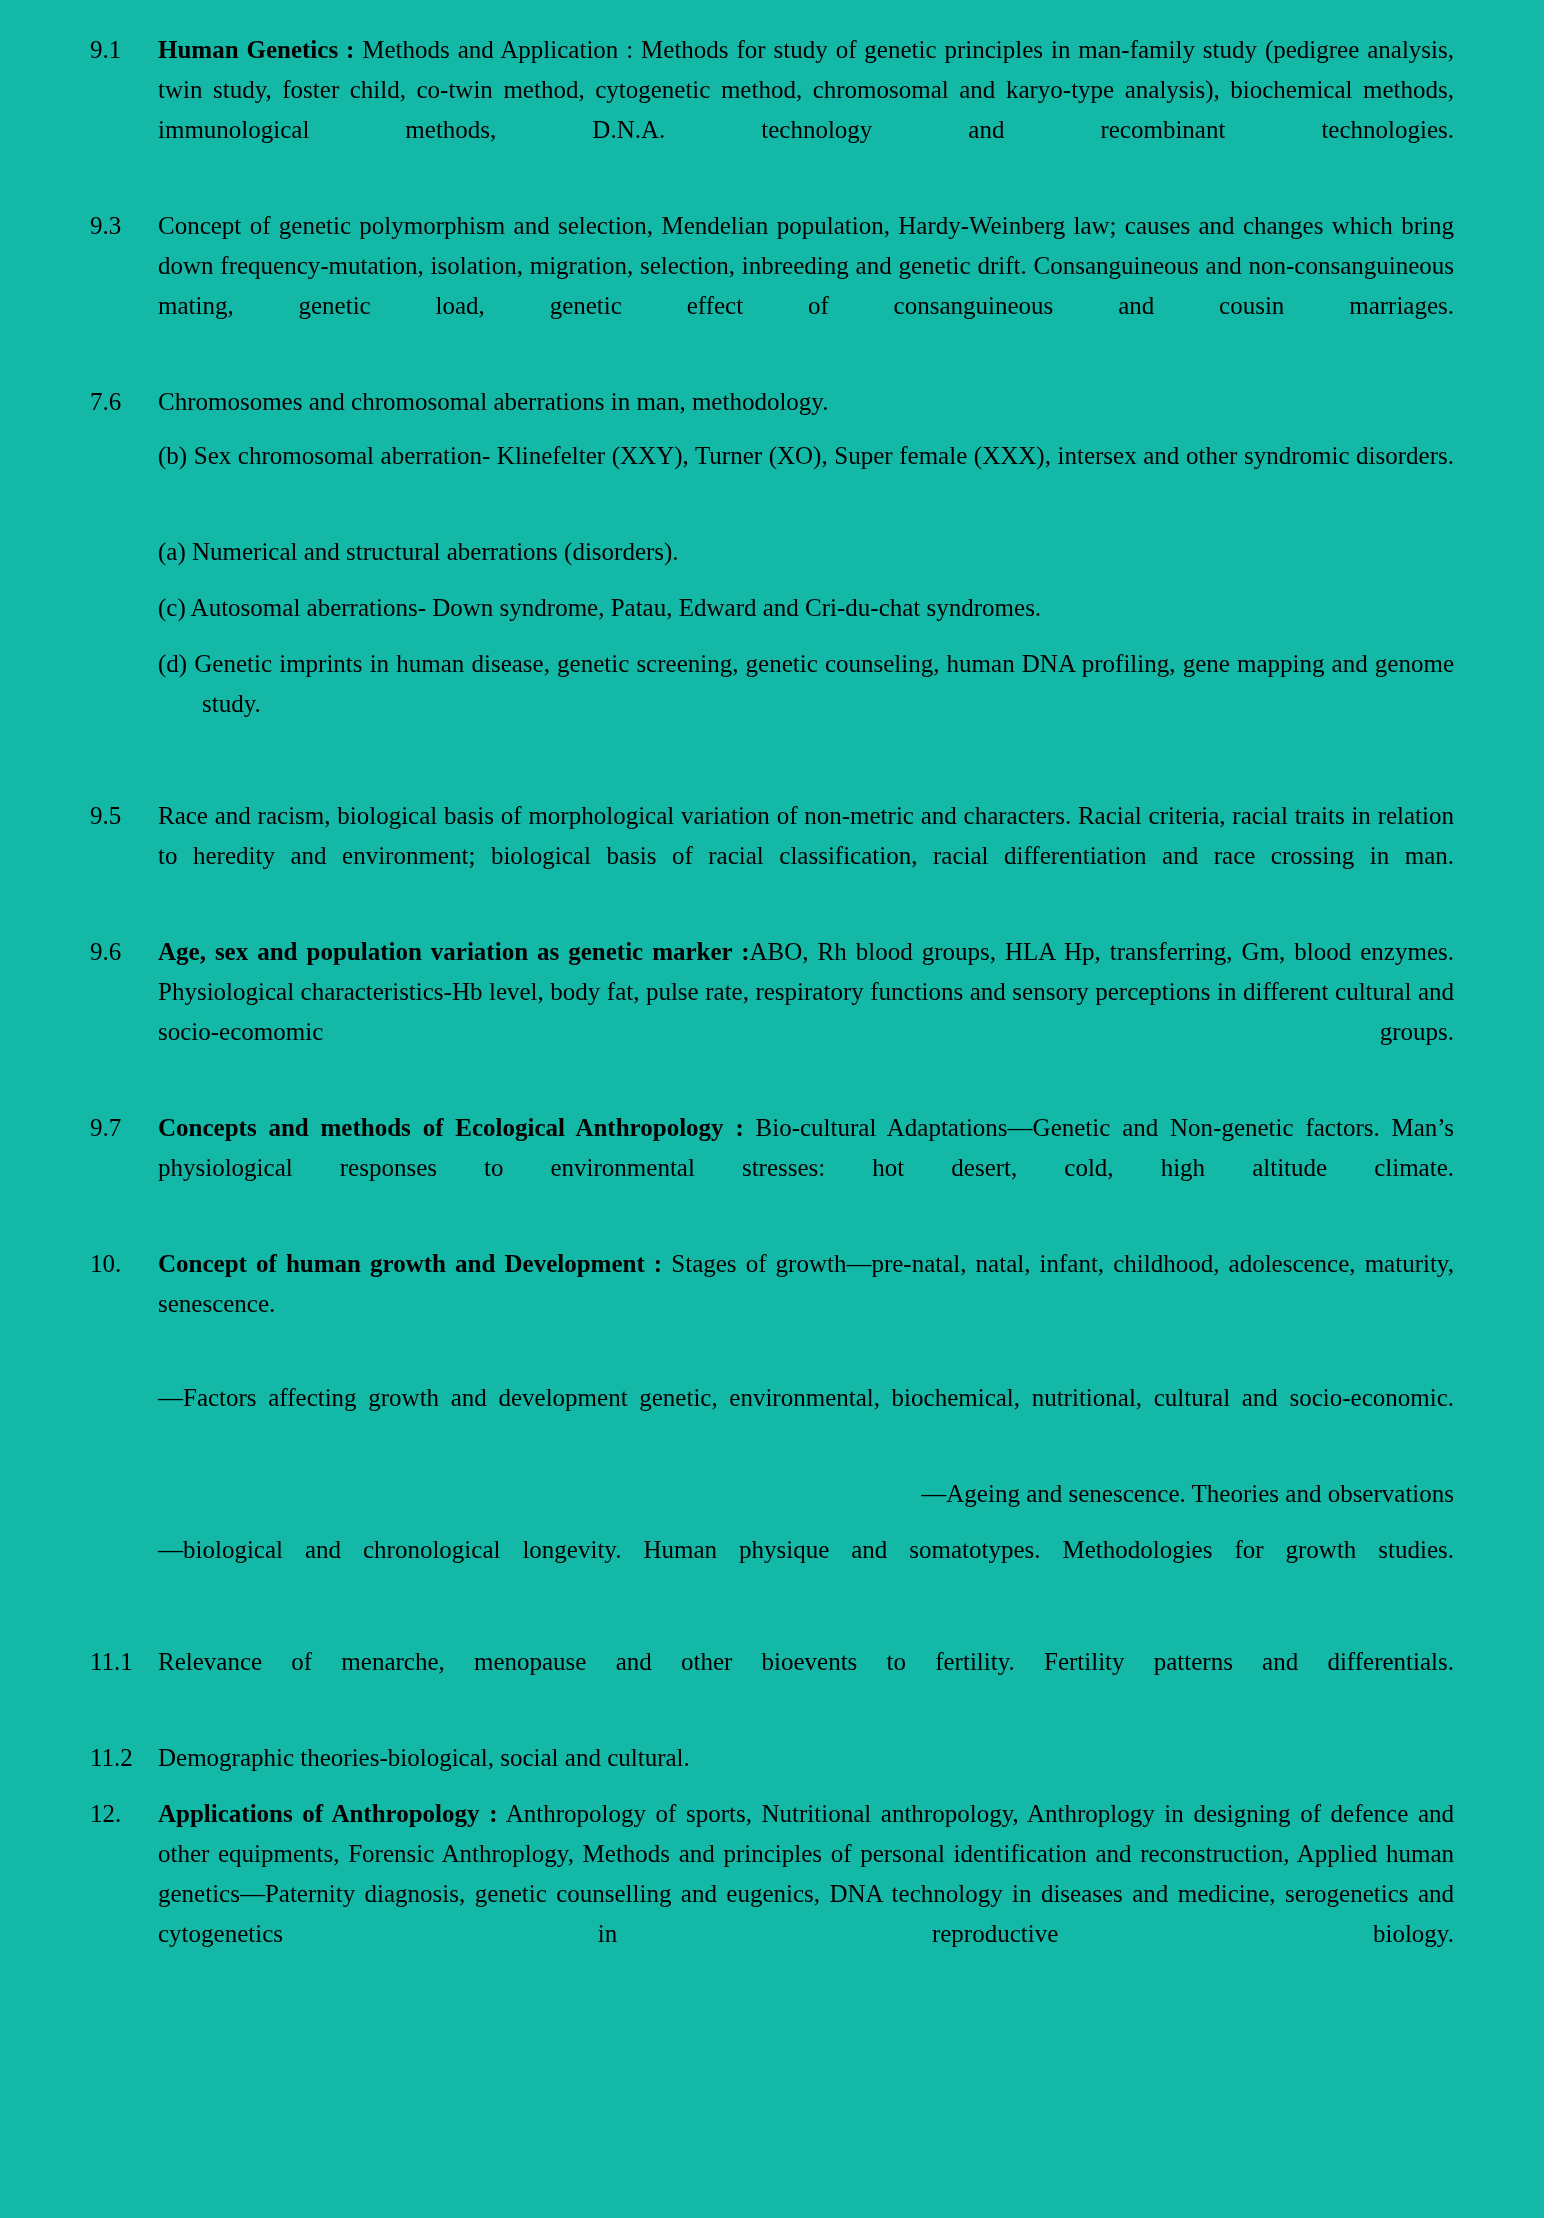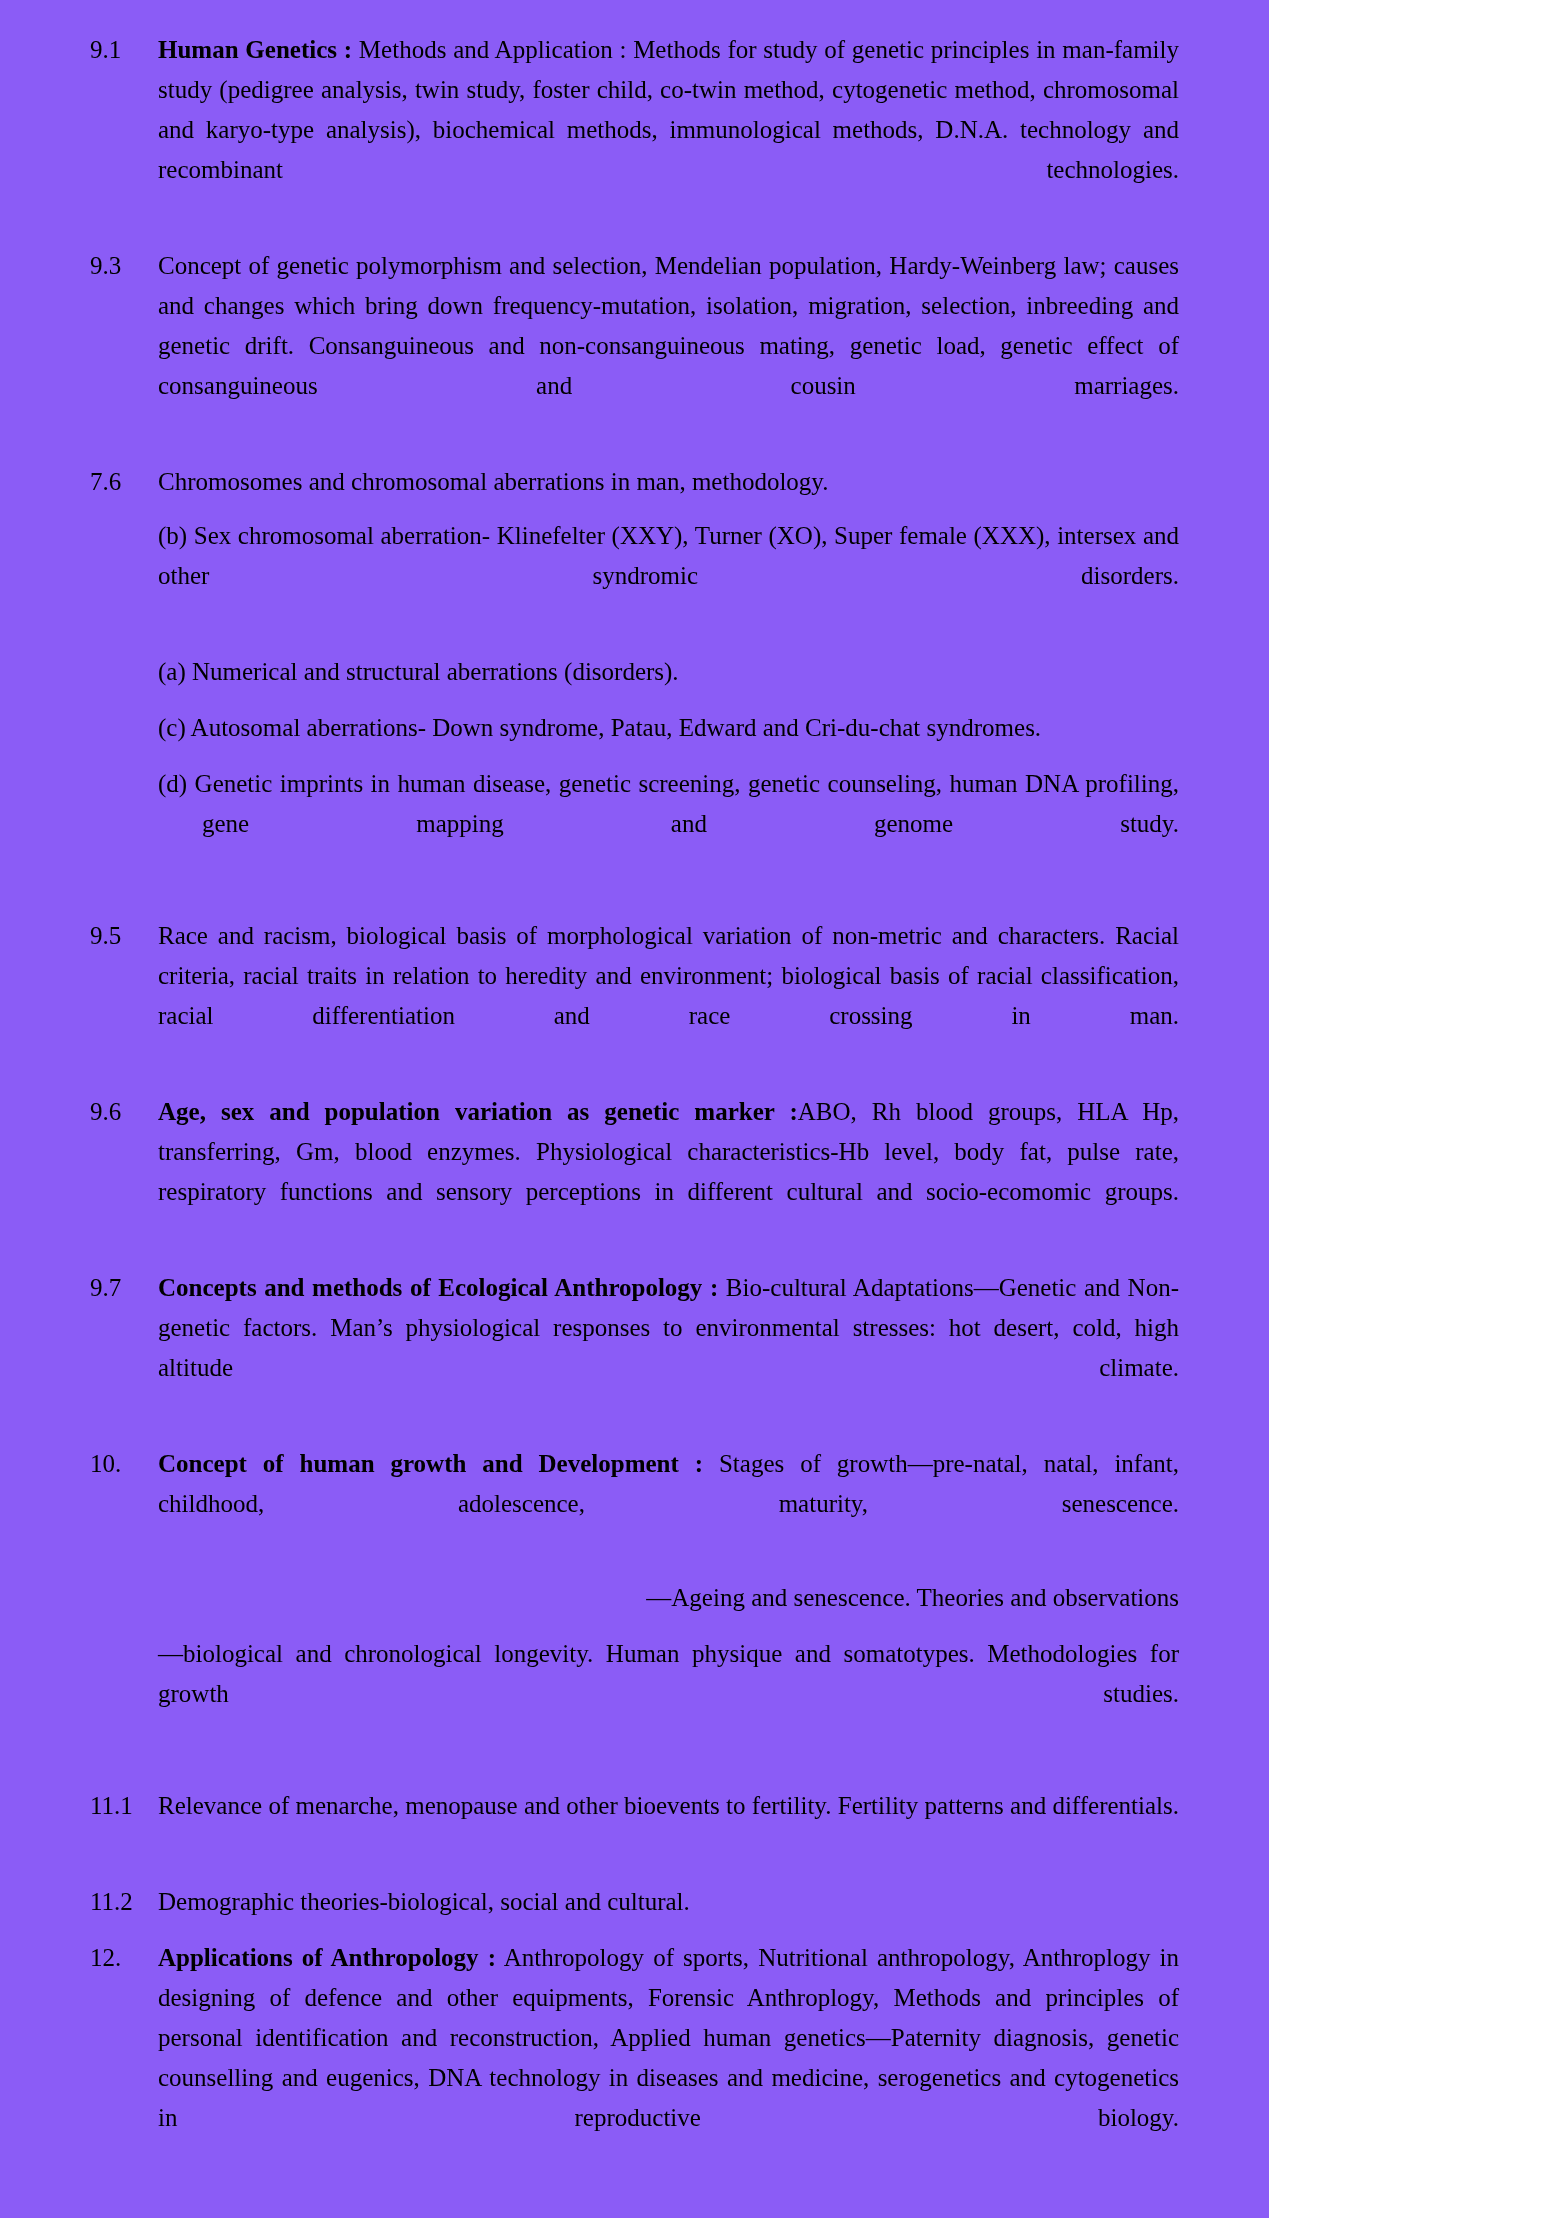--- a/index.html
+++ b/index.html
@@ -10,25 +10,25 @@
   body {
     width: 1568px;
     height: 2218px;
     font-family: "Liberation Serif", "DejaVu Serif", serif;
     color: #000000;
     -webkit-font-smoothing: antialiased;
   }
 
   .page {
     position: relative;
-    width: 1269px;
+    width: 1544px;
     height: 2218px;
     box-sizing: border-box;
     padding: 30px 90px 0 90px;
-    background: #8b5cf6;
+    background: #14b8a6;
   }
 
   
   .entry {
     display: flex;
     align-items: flex-start;
     margin-bottom: 16px;
   }
   .entry-num {
     flex: 0 0 68px;
@@ -141,20 +141,21 @@
     <div class="entry-num">9.7</div>
     <div class="entry-body"><b class="lead">Concepts and methods of Ecological Anthropology :</b><span> Bio-cultural Adaptations—Genetic and Non-genetic factors. Man’s physiological responses to environmental stresses: hot desert, cold, high altitude climate.</span></div>
   </div>
 
 
   <div class="entry">
     <div class="entry-num">10.</div>
     <div style="flex:1 1 auto;">
       <div class="entry-body"><b class="lead">Concept of human growth and Development :</b><span> Stages of growth—pre-natal, natal, infant, childhood, adolescence, maturity, senescence.</span></div>
       <div class="sub-block">
+        <div class="dashpara">—Factors affecting growth and development genetic, environmental, biochemical, nutritional, cultural and socio-economic.</div>
         <div class="dashpara nojustify">—Ageing and senescence. Theories and observations</div>
         <div class="dashpara">—biological and chronological longevity. Human physique and somatotypes. Methodologies for growth studies.</div>
       </div>
     </div>
   </div>
 
   <div class="entry">
     <div class="entry-num">11.1</div>
     <div class="entry-body"><span>Relevance of menarche, menopause and other bioevents to fertility. Fertility patterns and differentials.</span></div>
   </div>

